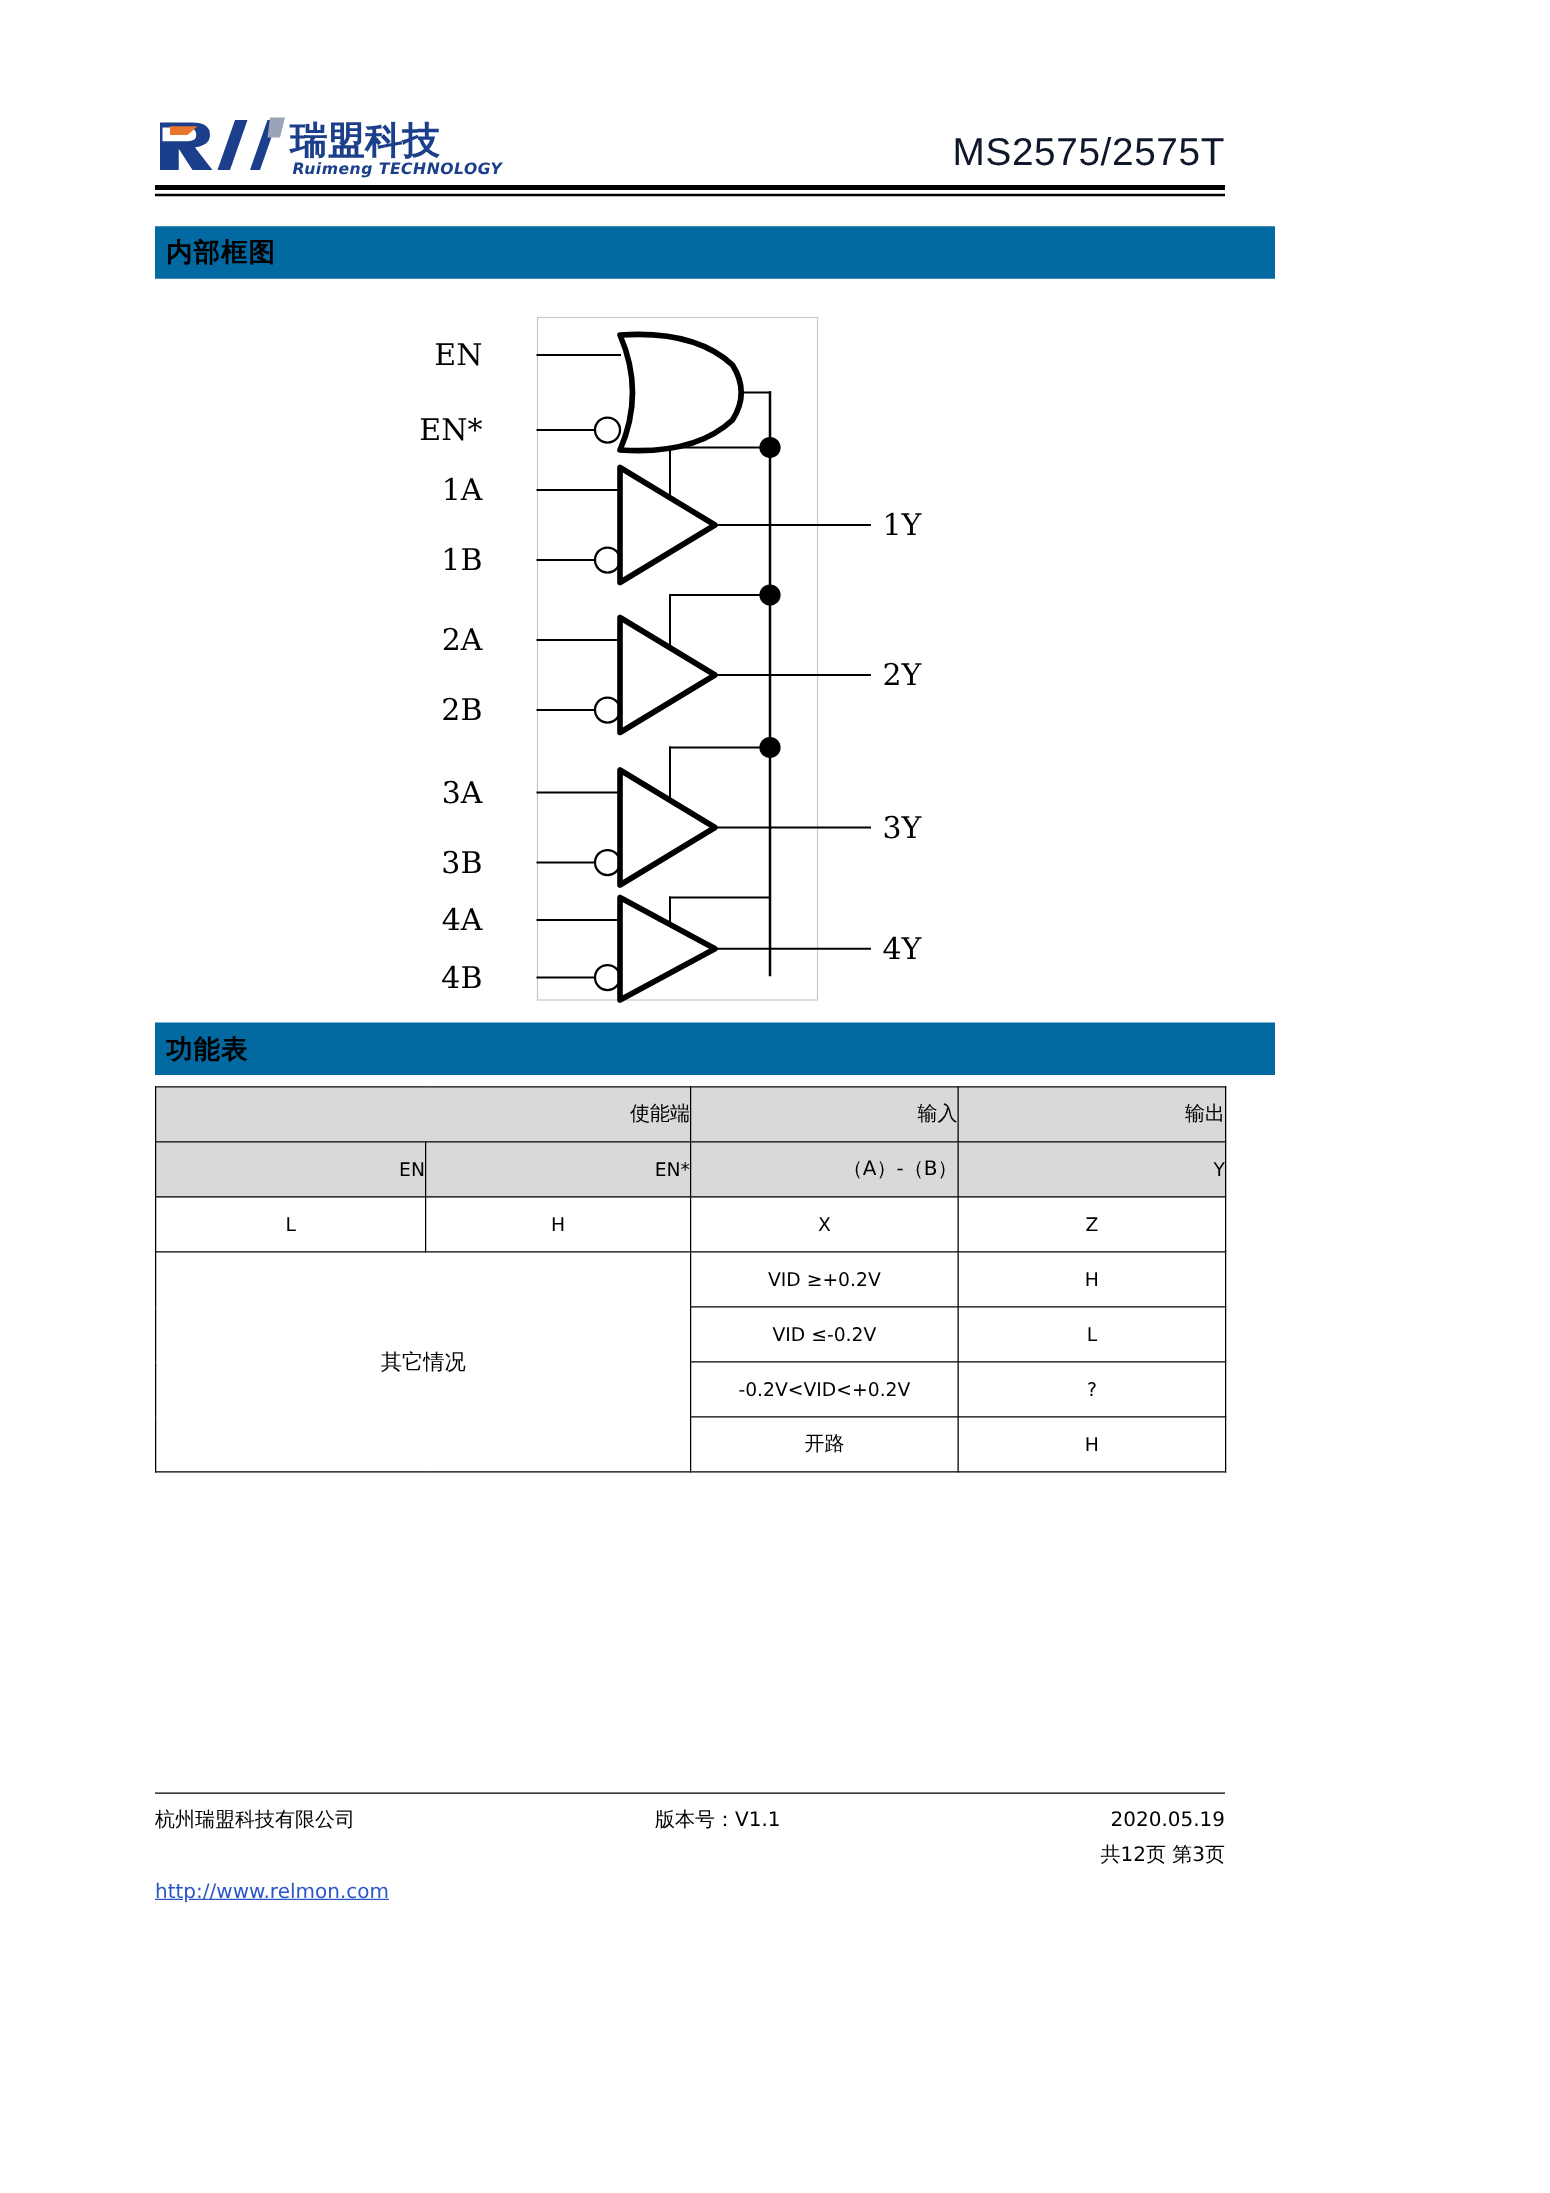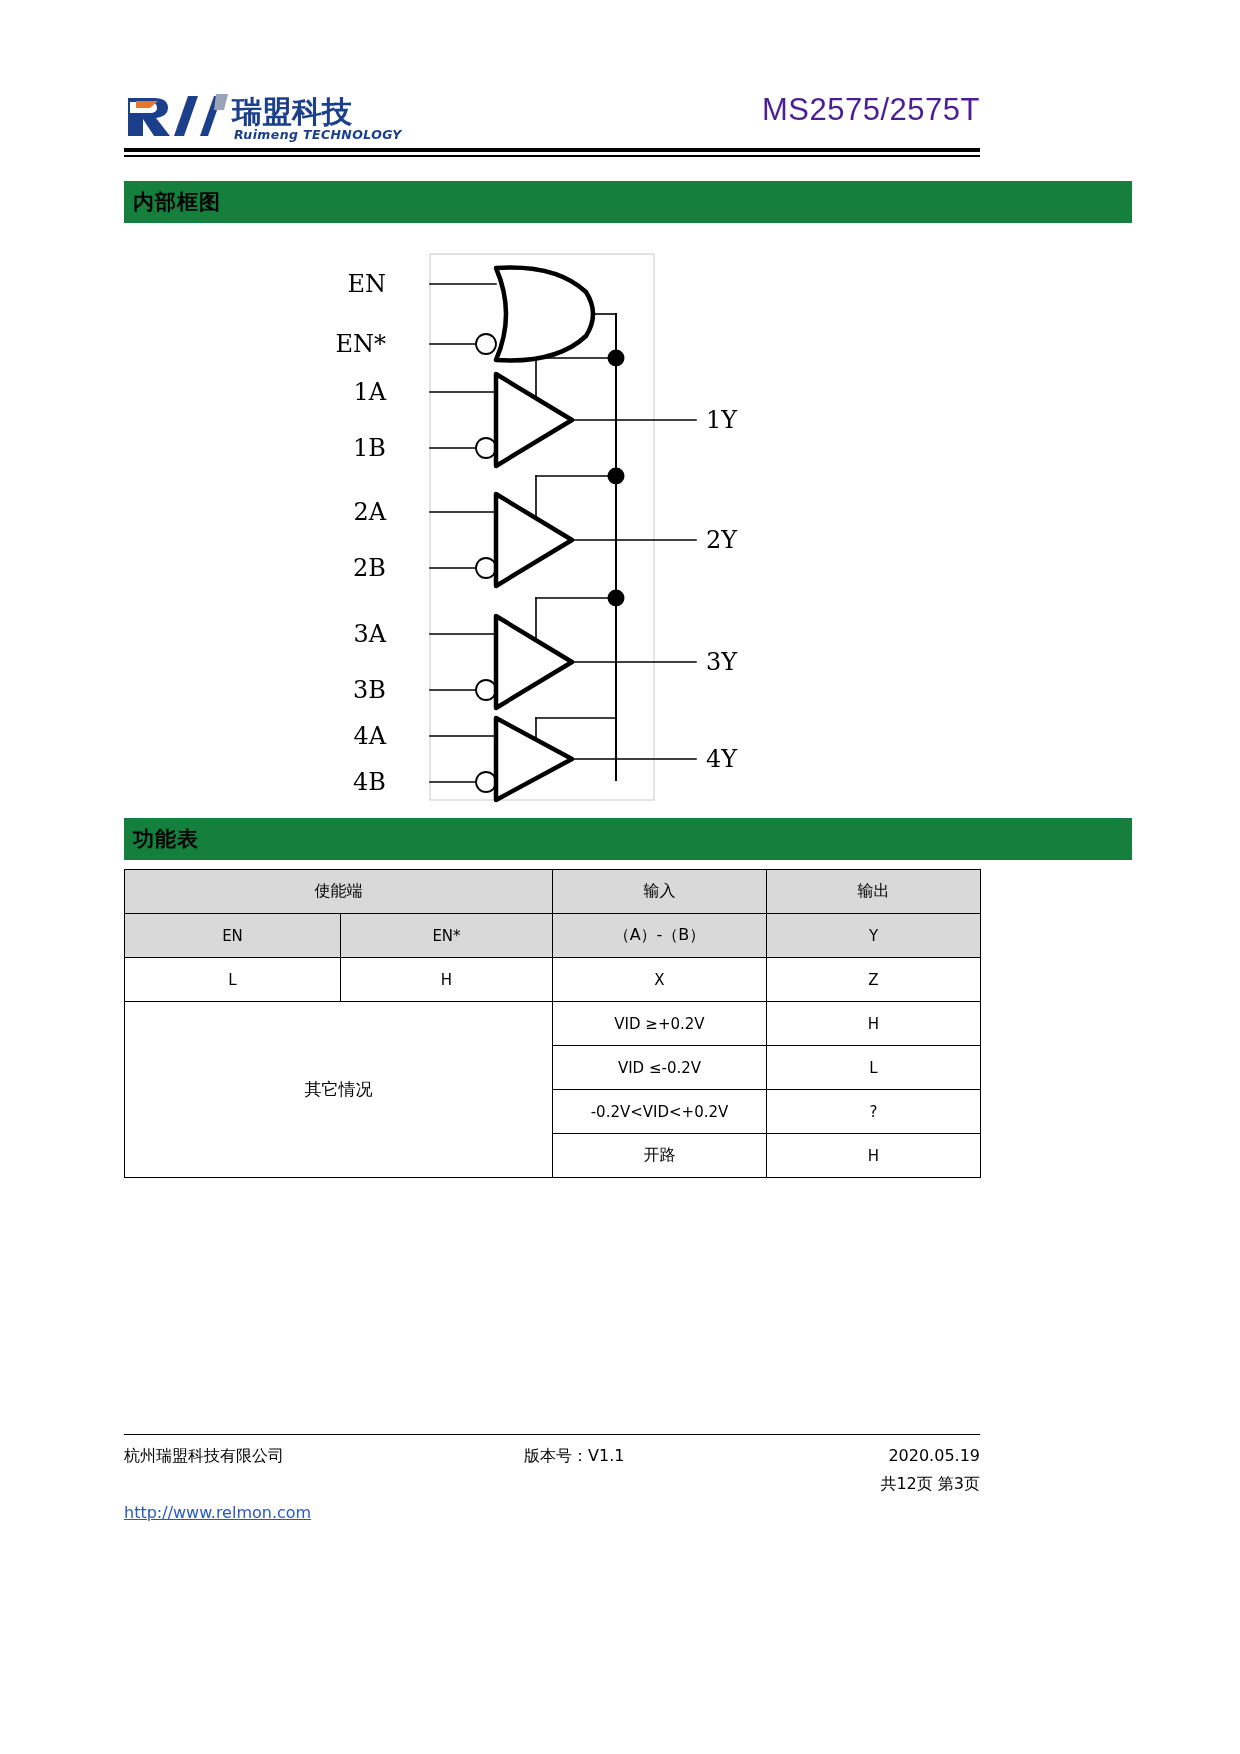--- a/index.html
+++ b/index.html
@@ -34,24 +34,24 @@
     left: 0;
     top: 0;
     width: 300px;
     height: 58px;
   }
   .logo svg { display: block; }
 
   .doc-title {
     position: absolute;
     right: 0;
-    top: 4px;
+    top: 16px;
     font-size: 31px;
     letter-spacing: 0.5px;
-    color: #4c1d95;
+    color: #0f172a;
     font-family: "Liberation Sans", sans-serif;
   }
   .header-rule-thick {
     position: absolute;
     left: 124px;
     top: 148px;
     width: 856px;
     height: 4px;
     background: #000;
   }
@@ -61,23 +61,24 @@
     top: 155px;
     width: 856px;
     height: 2px;
     background: #000;
   }
 
   
   .section-band {
     position: absolute;
     left: 124px;
-    width: 1008px;
+    width: 856px;
     height: 42px;
-    background: #15803d;
+    background: #0369a1;
+    padding-left: 40px;
   }
   .section-band .section-label {
     position: absolute;
     left: 9px;
     top: 50%;
     transform: translateY(-50%);
     font-family: "DejaVu Sans", "Liberation Sans", sans-serif;
     font-size: 21px;
     font-weight: bold;
     color: #000;
@@ -111,20 +112,21 @@
     border: 1px solid #000000;
     text-align: center;
     vertical-align: middle;
     padding: 0;
     height: 43px;
     font-weight: normal;
     color: #000;
   }
   .func-table .hdr {
     background: #d9d9d9;
+    text-align: right;
   }
   .cell-cn {
     font-family: "DejaVu Sans", "Liberation Sans", sans-serif;
     font-size: 16px;
   }
   .cell-other {
     font-size: 17px;
   }
 
   

